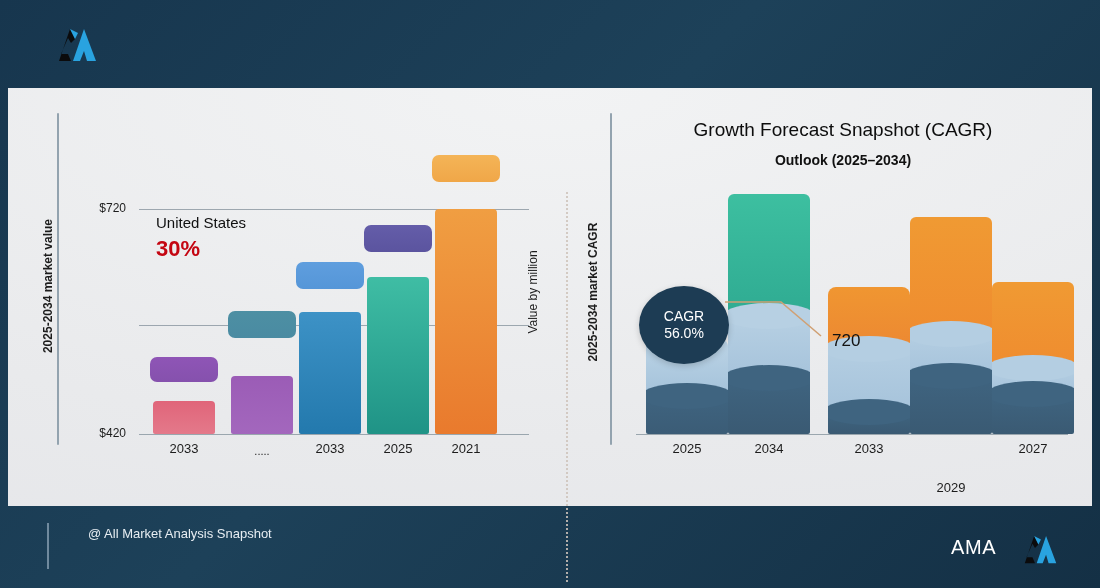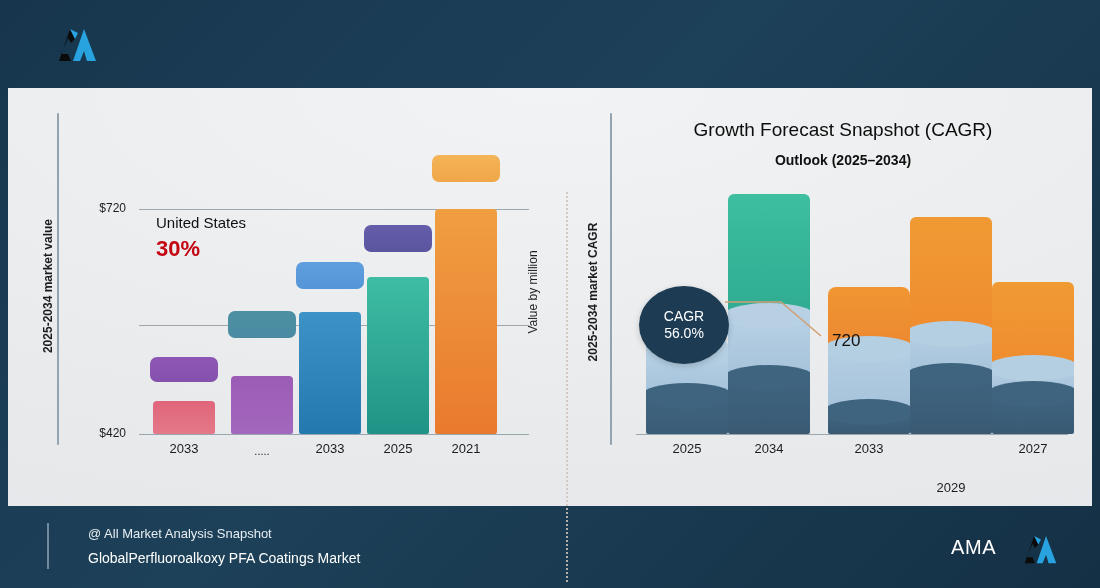--- a/index.html
+++ b/index.html
@@ -217,21 +217,20 @@
         <span>56.0%</span>
       </div>
 
       <div class="callout-720">720</div>
     </div>
   </div>
 
   <div class="footer"></div>
   <div class="foot-rule"></div>
   <div class="foot-l1">@ All Market Analysis Snapshot</div>
-  <div class="foot-l2">GlobalPerfluoroalkoxy PFA Coatings Market</div>
   <div class="foot-ama">AMA</div>
   <div class="logo-mark" style="left:1012px;top:531px;width:46px;height:34px;">
     <svg viewBox="0 0 54 40">
       <path d="M15 38 L26 6 L31 16 L27 20 L24 15 L17 31 L24 31 L27 38 Z" fill="#0b0b0c"></path>
       <path d="M29 38 L40 6 L52 38 L43 38 L40 28 L36 38 Z" fill="#29a3e0"></path>
       <path d="M26 6 L31 16 L34 10 Z" fill="#29a3e0"></path>
     </svg>
   </div>
 </div>
 

